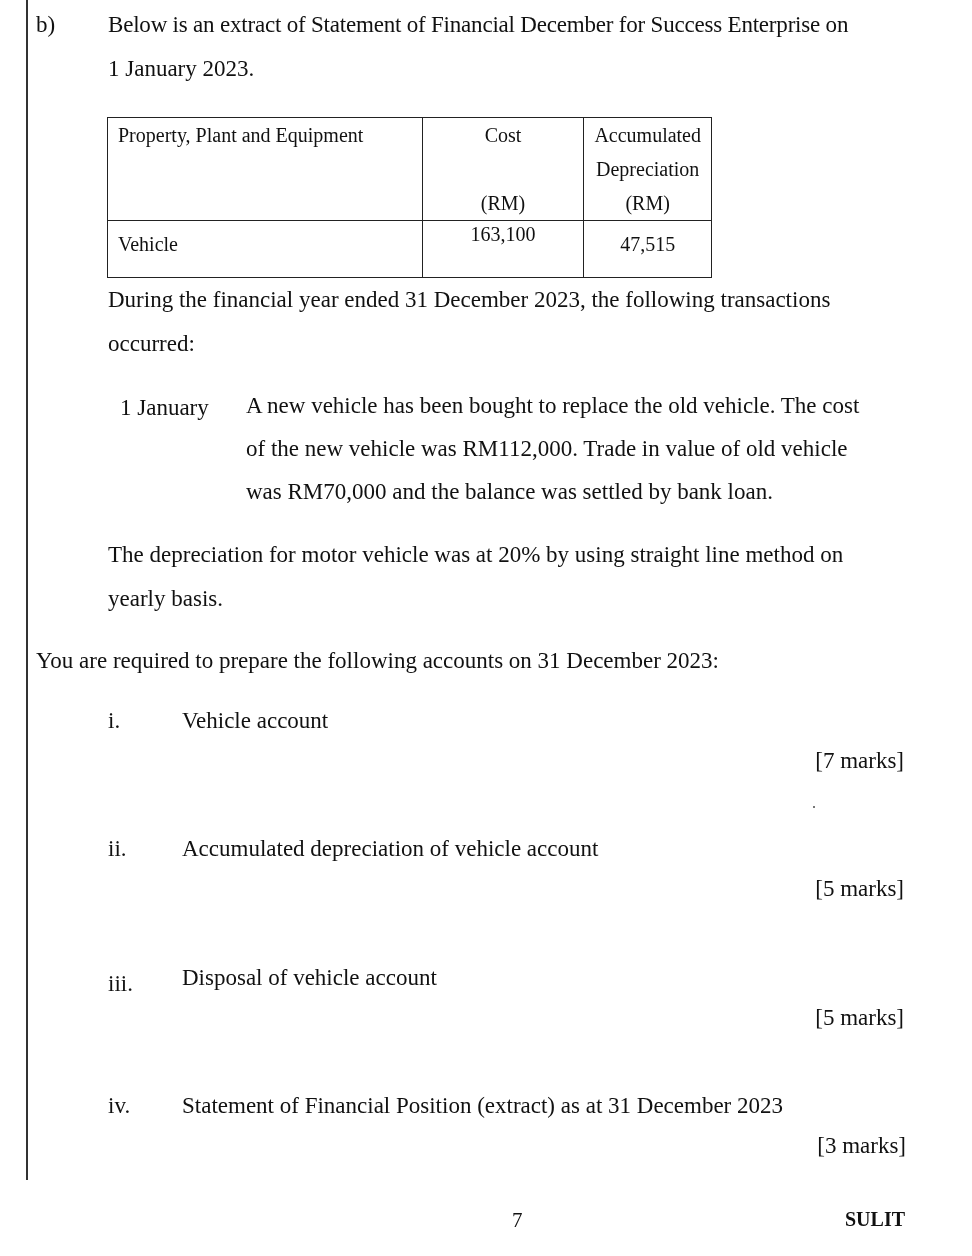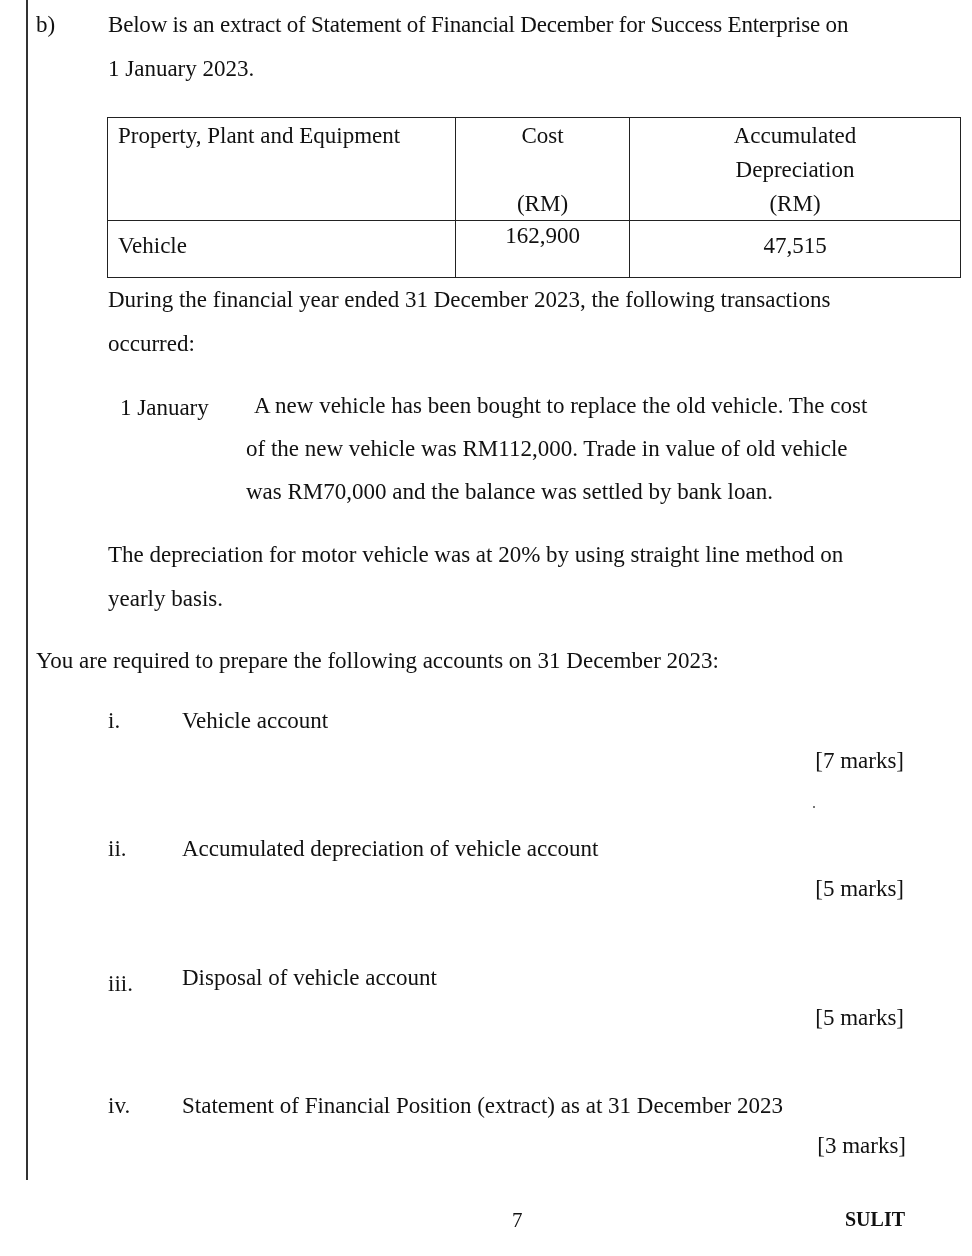--- a/index.html
+++ b/index.html
@@ -11,37 +11,37 @@
   .margin-line {
     position: absolute; left: 26px; top: 0; width: 1.5px; height: 1180px;
     background: #333;
   }
   .abs { position: absolute; white-space: nowrap; }
   .label-b { left: 36px; top: 12px; }
   .intro1 { left: 108px; top: 12px; letter-spacing: -0.2px; }
   .intro2 { left: 108px; top: 56px; }
 
   table.ppe {
-    position: absolute; left: 107px; top: 117px; width: 854px;
-    border-collapse: collapse; font-size: 23px; border-radius: 18px;
+    position: absolute; left: 107px; top: 117px; width: 605px;
+    border-collapse: collapse; font-size: 20px; border-radius: 18px;
   }
   table.ppe td { border: 1.5px solid #222; vertical-align: top; padding: 0 10px; }
   table.ppe td.c1 { width: 327px; }
   table.ppe td.c2 { width: 153px; text-align: center; }
   table.ppe td.c3 { text-align: center; }
   table.ppe tr.hdr td { height: 94px; }
   table.ppe tr.row td { height: 44px; }
   .hdr-cell { display: flex; flex-direction: column; height: 100%; }
   .hdr-cell .top { line-height: 33px; margin-top: 1px; }
   .hdr-cell .spacer { flex: 1; }
 
   .p1 { left: 108px; top: 287px; }
   .p2 { left: 108px; top: 331px; }
   .tx-date { left: 120px; top: 395px; }
-  .tx1 { left: 246px; top: 393px; margin-left: 8px; }
+  .tx1 { left: 246px; top: 393px; }
   .tx2 { left: 246px; top: 436px; }
   .tx3 { left: 246px; top: 479px; }
   .p3 { left: 108px; top: 542px; }
   .p4 { left: 108px; top: 586px; }
   .req { left: 36px; top: 648px; }
 
   .num { left: 108px; }
   .item { left: 182px; }
   .marks { right: 68px; text-align: center; }
 
@@ -76,21 +76,21 @@
     <td class="c3">
       <div class="hdr-cell">
         <span class="top">Accumulated</span>
         <span class="top">Depreciation</span>
         <span class="top">(RM)</span>
       </div>
     </td>
   </tr>
   <tr class="row">
     <td class="c1" style="padding-top:12px;">Vehicle</td>
-    <td class="c2" style="padding-top:2px;">162,900</td>
+    <td class="c2" style="padding-top:2px;">163,100</td>
     <td class="c3" style="padding-top:12px;">47,515</td>
   </tr>
 </tbody>
   </table>
 
 <div class="abs p1">During the financial year ended 31 December 2023, the following transactions</div>
 <div class="abs p2">occurred:</div>
 
 <div class="abs tx-date">1 January</div>
 <div class="abs tx1">A new vehicle has been bought to replace the old vehicle. The cost</div>

